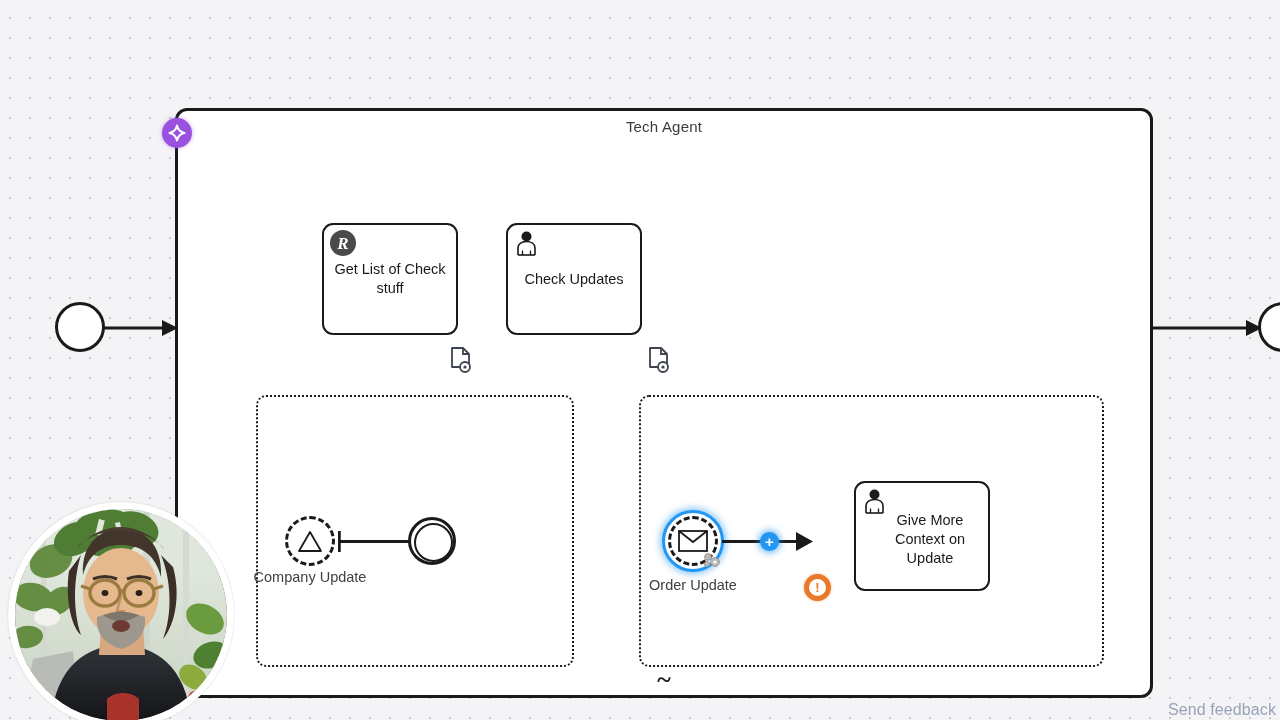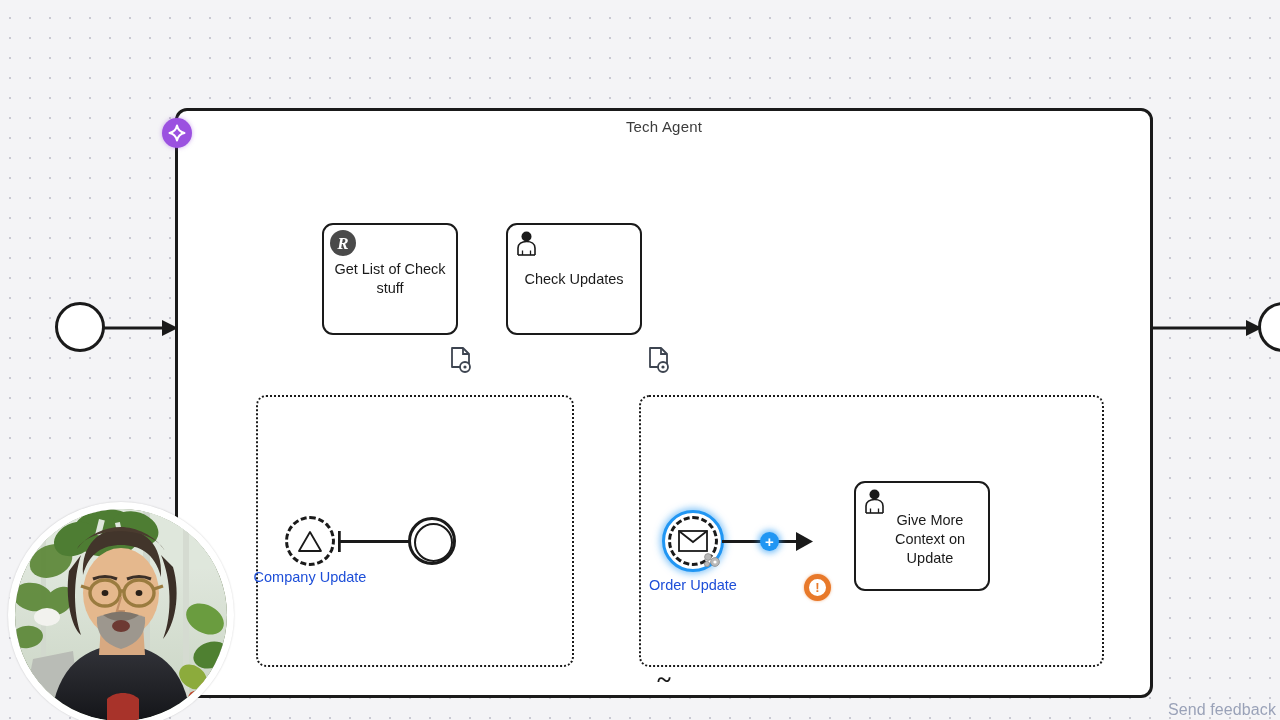--- a/index.html
+++ b/index.html
@@ -130,21 +130,21 @@
     border-radius: 50%;
     border: 3px solid #2196f3;
     box-shadow: 0 0 7px 2px rgba(33,150,243,0.55);
     background: #fff;
   }
   .ev-label {
     position: absolute;
     width: 170px;
     text-align: center;
     font-size: 14.5px;
-    color: #1d4ed8;
+    color: #404040;
   }
   .ev-end-double {
     position: absolute;
     width: 48px; height: 48px;
     border-radius: 50%;
     border: 3.5px solid #1a1a1a;
     background: #fff;
   }
   .ev-end-double::after {
     content: "";

